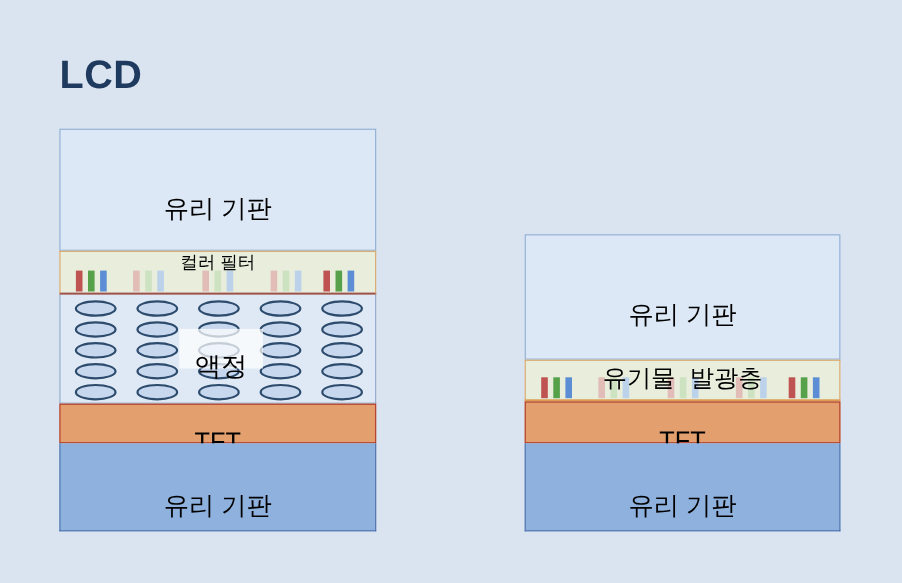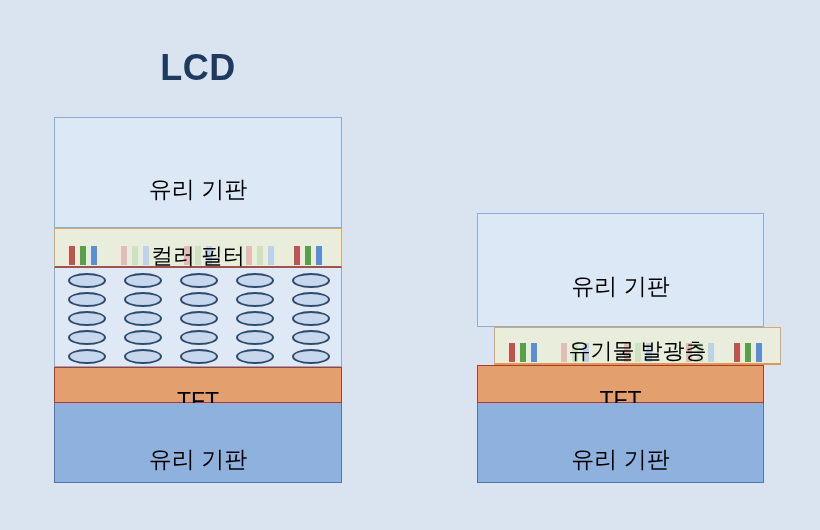--- a/index.html
+++ b/index.html
@@ -5,21 +5,21 @@
   html,body{margin:0;padding:0;}
   .canvas{
     position:relative;
     width:820px;height:530px;
     background:var(--page-bg,#dae3f0);
     font-family:"Liberation Sans",sans-serif;
     overflow:hidden;
   }
   .panel-title{
     position:absolute;top:48px;height:40px;line-height:40px;
-    text-align:center;font-size:36px;font-weight:bold;
+    text-align:left;font-size:36px;font-weight:bold;
     color:var(--title-text,#1f3a5f);
     letter-spacing:0.5px;
   }
   .lcd-title{left:54px;width:288px;}
   .oled-title{left:477px;width:287px;}
 
   .layer{
     position:absolute;box-sizing:border-box;
     display:flex;align-items:center;justify-content:center;
   }
@@ -34,21 +34,21 @@
     background:var(--glass-top-fill,#dce8f6);
     border:1px solid var(--glass-top-border,#8eadd3);
   }
   .lcd-filter{
     left:54px;top:228px;width:288px;height:40px;
     background:var(--filter-fill,#e8eedb);
     border:1px solid var(--filter-border,#d9a66b);
     border-bottom:2px solid var(--filter-border-bottom,#9e534e);
     align-items:flex-start;
   }
-  .lcd-filter .layer-label{margin-top:15px;font-size:22px;position:relative;z-index:2;}
+  .lcd-filter .layer-label{margin-top:2px;font-size:16px;position:relative;z-index:2;}
   .lcd-lc{
     left:54px;top:268px;width:288px;height:99px;
     background:var(--lc-fill,#dfe9f5);
     border:1px solid var(--lc-border,#8fa9c9);
     border-top:none;
   }
   .lc-grid{
     position:absolute;left:0;top:0;right:0;bottom:0;
     display:grid;
     grid-template-columns:repeat(5,38px);
@@ -83,25 +83,26 @@
     border-top:none;
   }
 
   
   .oled-glass-top{
     left:477px;top:213px;width:287px;height:114px;
     background:var(--glass-top-fill,#dce8f6);
     border:1px solid var(--glass-top-border,#8eadd3);
   }
   .oled-organic{
-    left:494px;top:327px;width:287px;height:38px;
+    left:477px;top:327px;width:287px;height:38px;
     background:var(--filter-fill,#e8eedb);
     border:1px solid var(--filter-border,#d9a66b);
     border-bottom:2px solid var(--organic-border-bottom,#dd9a50);
-    align-items:flex-end;
+    align-items:center;
+    font-family:Liberation Mono, monospace;
   }
   .oled-organic .layer-label{margin-top:1px;font-size:22px;position:relative;z-index:2;}
   .oled-tft{
     left:477px;top:365px;width:287px;height:38px;
     background:var(--tft-fill,#e3a06e);
     border:1px solid var(--tft-border,#b03a2a);
   }
   .oled-glass-bottom{
     left:477px;top:403px;width:287px;height:80px;
     background:var(--glass-bottom-fill,#8fb1de);
@@ -186,20 +187,23 @@
         <div class="lc-ellipse"></div>
         <div class="lc-ellipse"></div>
         <div class="lc-ellipse"></div>
         <div class="lc-ellipse"></div>
         <div class="lc-ellipse"></div>
         <div class="lc-ellipse"></div>
         <div class="lc-ellipse"></div>
         <div class="lc-ellipse"></div>
         <div class="lc-ellipse"></div>
       </div>
+    <div class="lc-label-box">
+      <span class="layer-label">액정</span>
+    </div>
   </div>
 
   <div class="layer lcd-tft">
     <span class="layer-label">TFT</span>
   </div>
 
   <div class="layer lcd-glass-bottom">
     <span class="layer-label">유리 기판</span>
   </div>
 

